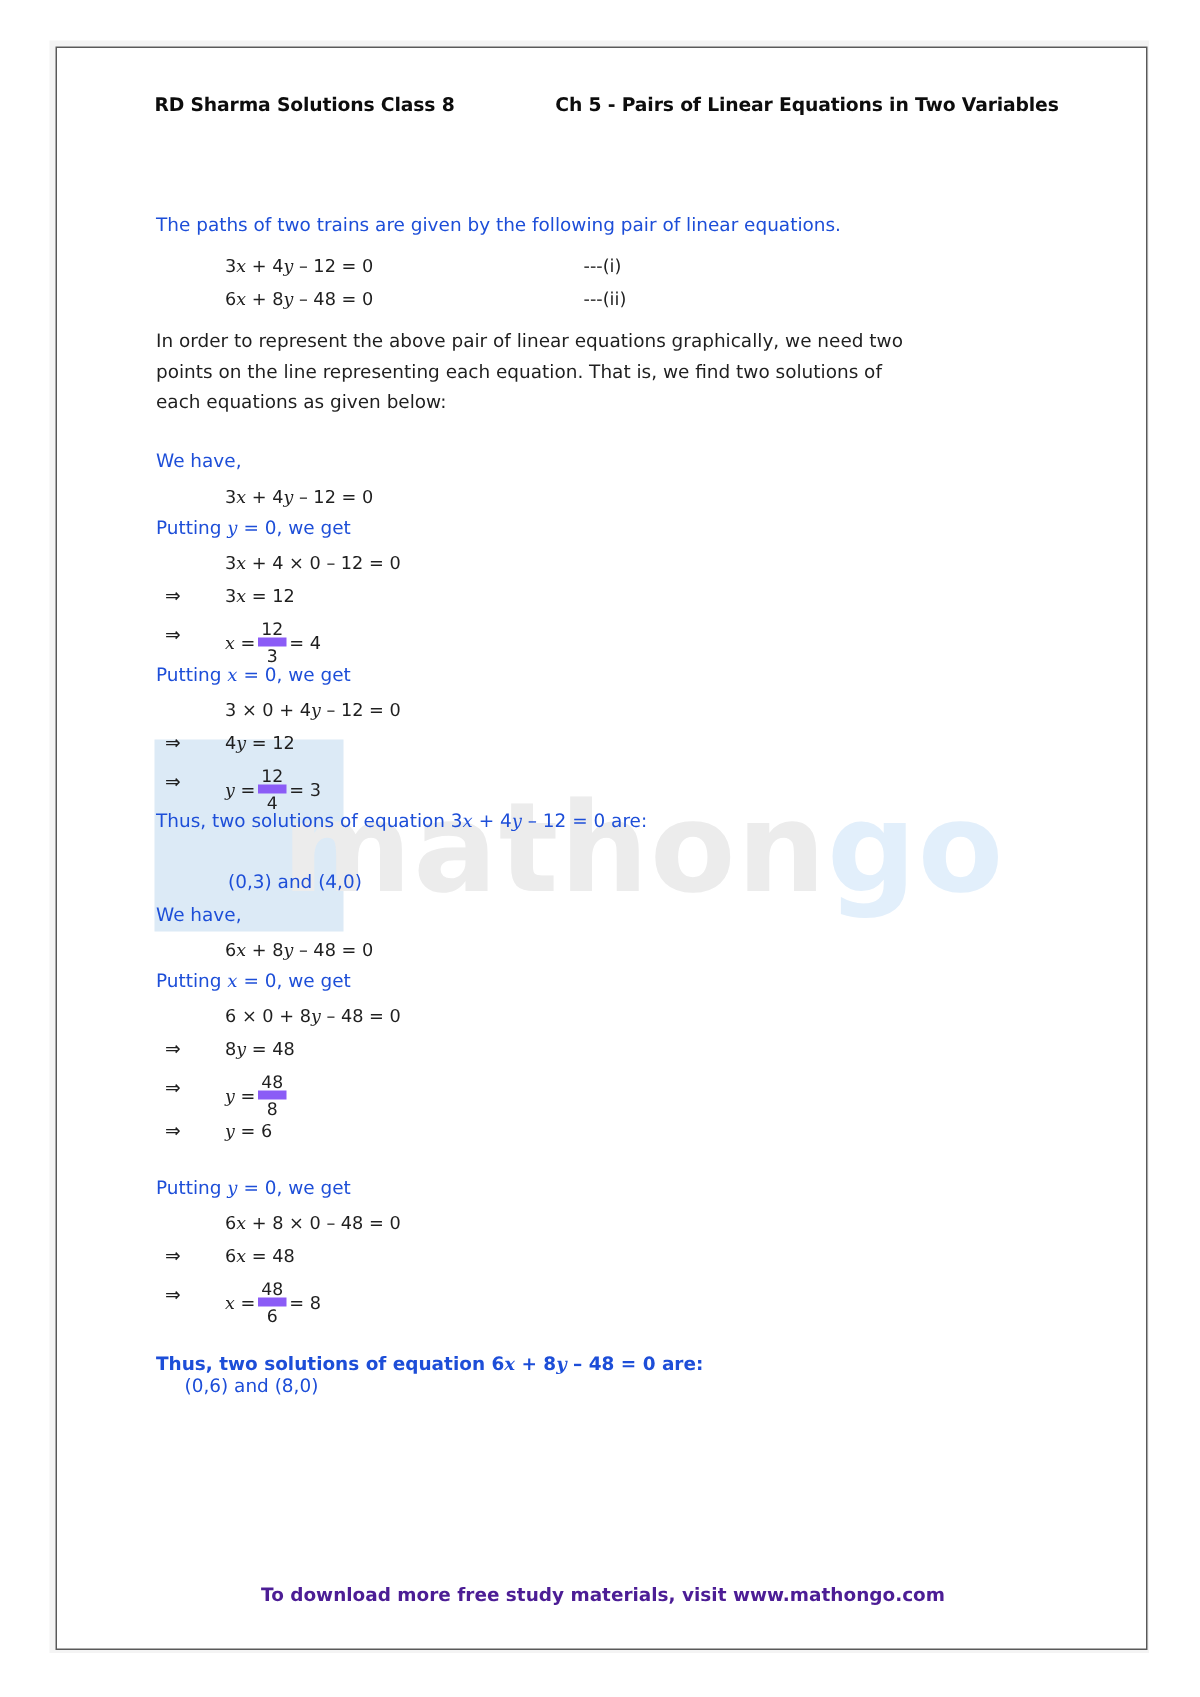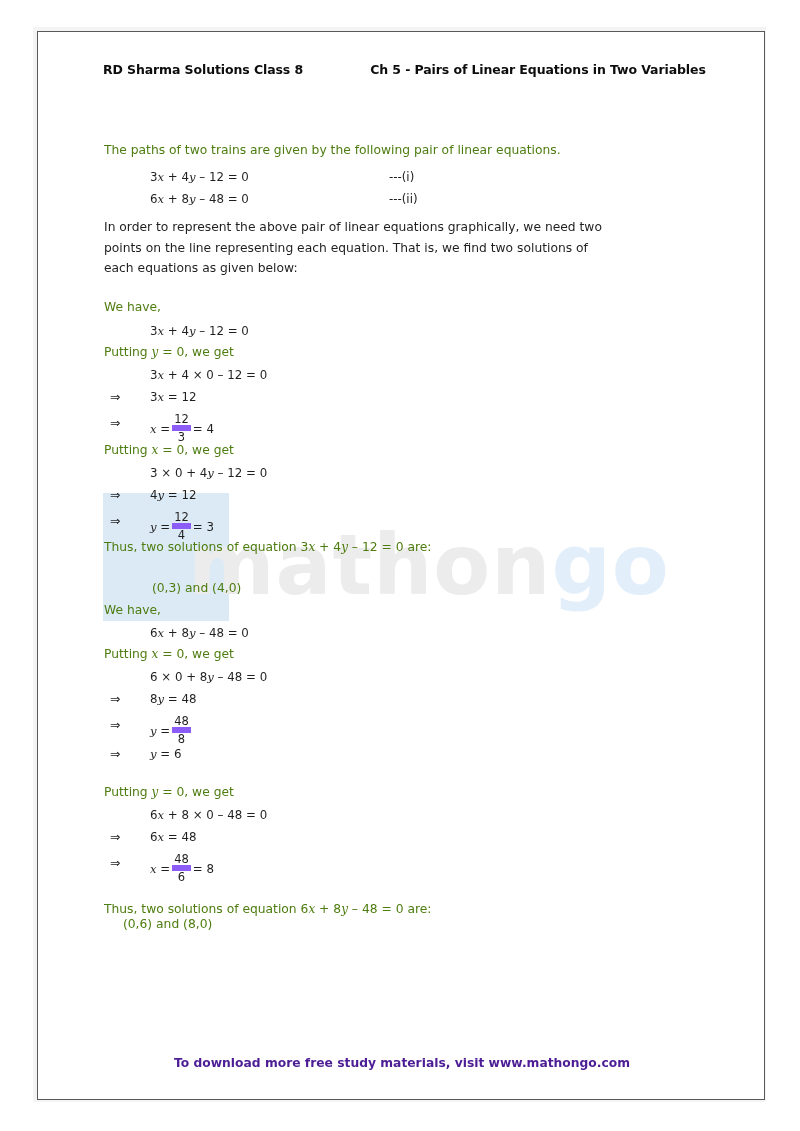--- a/index.html
+++ b/index.html
@@ -101,21 +101,21 @@
     color: #0d0d0d;
     line-height: 1.35;
     letter-spacing: -0.1px;
   }
 
   
   .body-text {
     position: absolute;
     font-size: 12.3px;
     line-height: 1.0;
-    color: #4d7c0f;
+    color: #1d4ed8;
     white-space: nowrap;
   }
   .para {
     position: absolute;
     font-size: 12.3px;
     line-height: 20.7px;
     color: #1f1f1f;
   }
   .eqline {
     position: absolute;
@@ -250,19 +250,19 @@
     <div class="body-text" style="left:66px; top:754px;">Putting <em class="v">y</em> = 0,  we get</div>
 
     <div class="eqline" style="left:112px; top:776px;">6<em class="v">x</em> + 8 × 0 – 48 = 0</div>
 
     <div class="arrow" style="left:72px; top:797px;">⇒</div>
     <div class="eqline" style="left:112px; top:798px;">6<em class="v">x</em> = 48</div>
 
     <div class="arrow" style="left:72px; top:823px;">⇒</div>
     <div class="eqline" style="left:112px; top:822px;"><em class="v">x</em> =<span class="frac"><span class="num">48</span><span class="den">6</span></span>= 8</div>
 
-    <div class="body-text" style="left:66px; top:871px;">Thus, two solutions of equation 6<em class="v">x</em> + 8<em class="v">y</em> – 48 = 0 are:</div>
+    <div class="body-text" style="left:66px; top:871px;font-weight:bold;">Thus, two solutions of equation 6<em class="v">x</em> + 8<em class="v">y</em> – 48 = 0 are:</div>
     <div class="body-text" style="left:66px; top:886px;margin-left:19px;">(0,6) and (8,0)</div>
 
     <div id="doc-footer">To download more free study materials, visit www.mathongo.com</div>
 
   </div>
 </div>
 
 </body></html>

